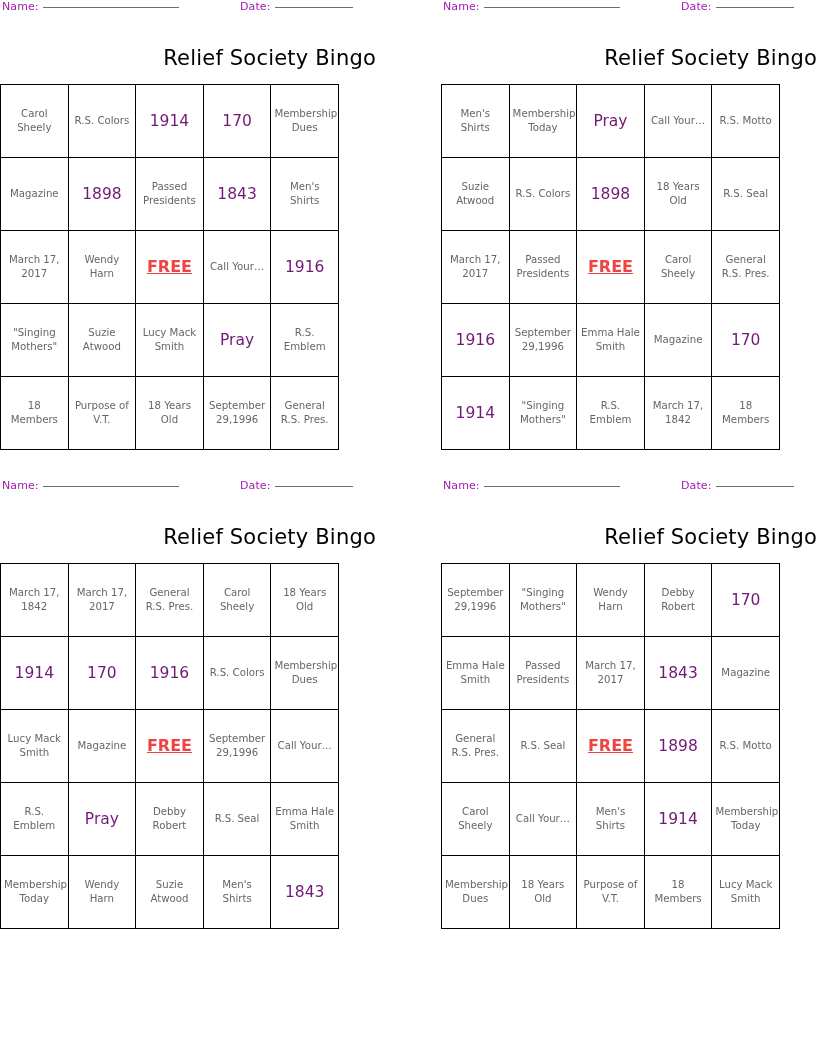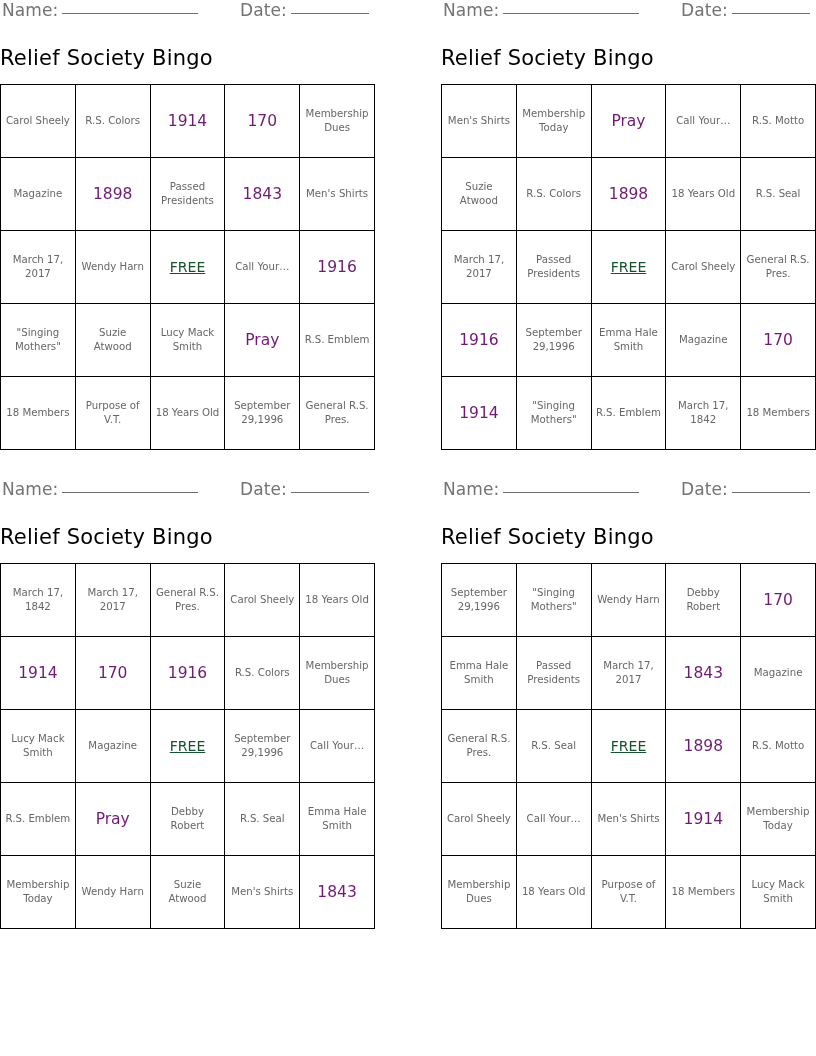--- a/index.html
+++ b/index.html
@@ -29,22 +29,22 @@
   }
   .card-col-left  { left: 0px; }
   .card-col-right { left: 441px; }
   .card-row-top    { top: 0px; }
   .card-row-bottom { top: 479px; }
 
   
   .namedate {
     position: relative;
     height: 22px;
-    font-size: 17px;
-    color: #737373;
+    font-size: 11px;
+    color: #a21caf;
     white-space: nowrap;
     padding-left: 32px;
   }
   .nd-name {
     position: absolute;
     left: 2px;
     top: 0px;
   }
   .nd-date {
     position: absolute;
@@ -56,57 +56,57 @@
     display: inline-block;
     border-bottom: 1.3px solid #6e6e6e;
     vertical-align: 2px;
     margin-left: 4px;
   }
   .nd-rule-long  { width: 136px; }
   .nd-rule-short { width: 78px; }
 
   
   .card-title {
-    text-align: left;
+    text-align: right;
     font-size: 21px;
     color: #000000;
     margin-top: 24px;
     margin-bottom: 0;
     letter-spacing: 0.2px;
     font-weight: 400;
     width: 376px;
   }
 
   
   .bingo-grid {
     margin-top: 14px;
-    width: 375px;
+    width: 339px;
     border-collapse: collapse;
     table-layout: fixed;
   }
   .bingo-grid td {
     border: 1.1px solid #000000;
     height: 68px;
     text-align: center;
     vertical-align: middle;
     color: #666666;
     font-size: 10.2px;
     line-height: 1.35;
     padding: 2px 3px;
     overflow: hidden;
   }
   
   .bingo-grid td.big {
     font-size: 15.5px;
     color: #701a75;
   }
   .bingo-grid td.free {
-    font-size: 14px;
-    font-weight: normal;
-    color: #14532d;
+    font-size: 16px;
+    font-weight: bold;
+    color: #ef4444;
     text-decoration: underline;
   }
 </style>
 </head>
 <body>
 
 <div class="page">
 
 <div class="card card-col-left card-row-top">
       <div class="namedate">

